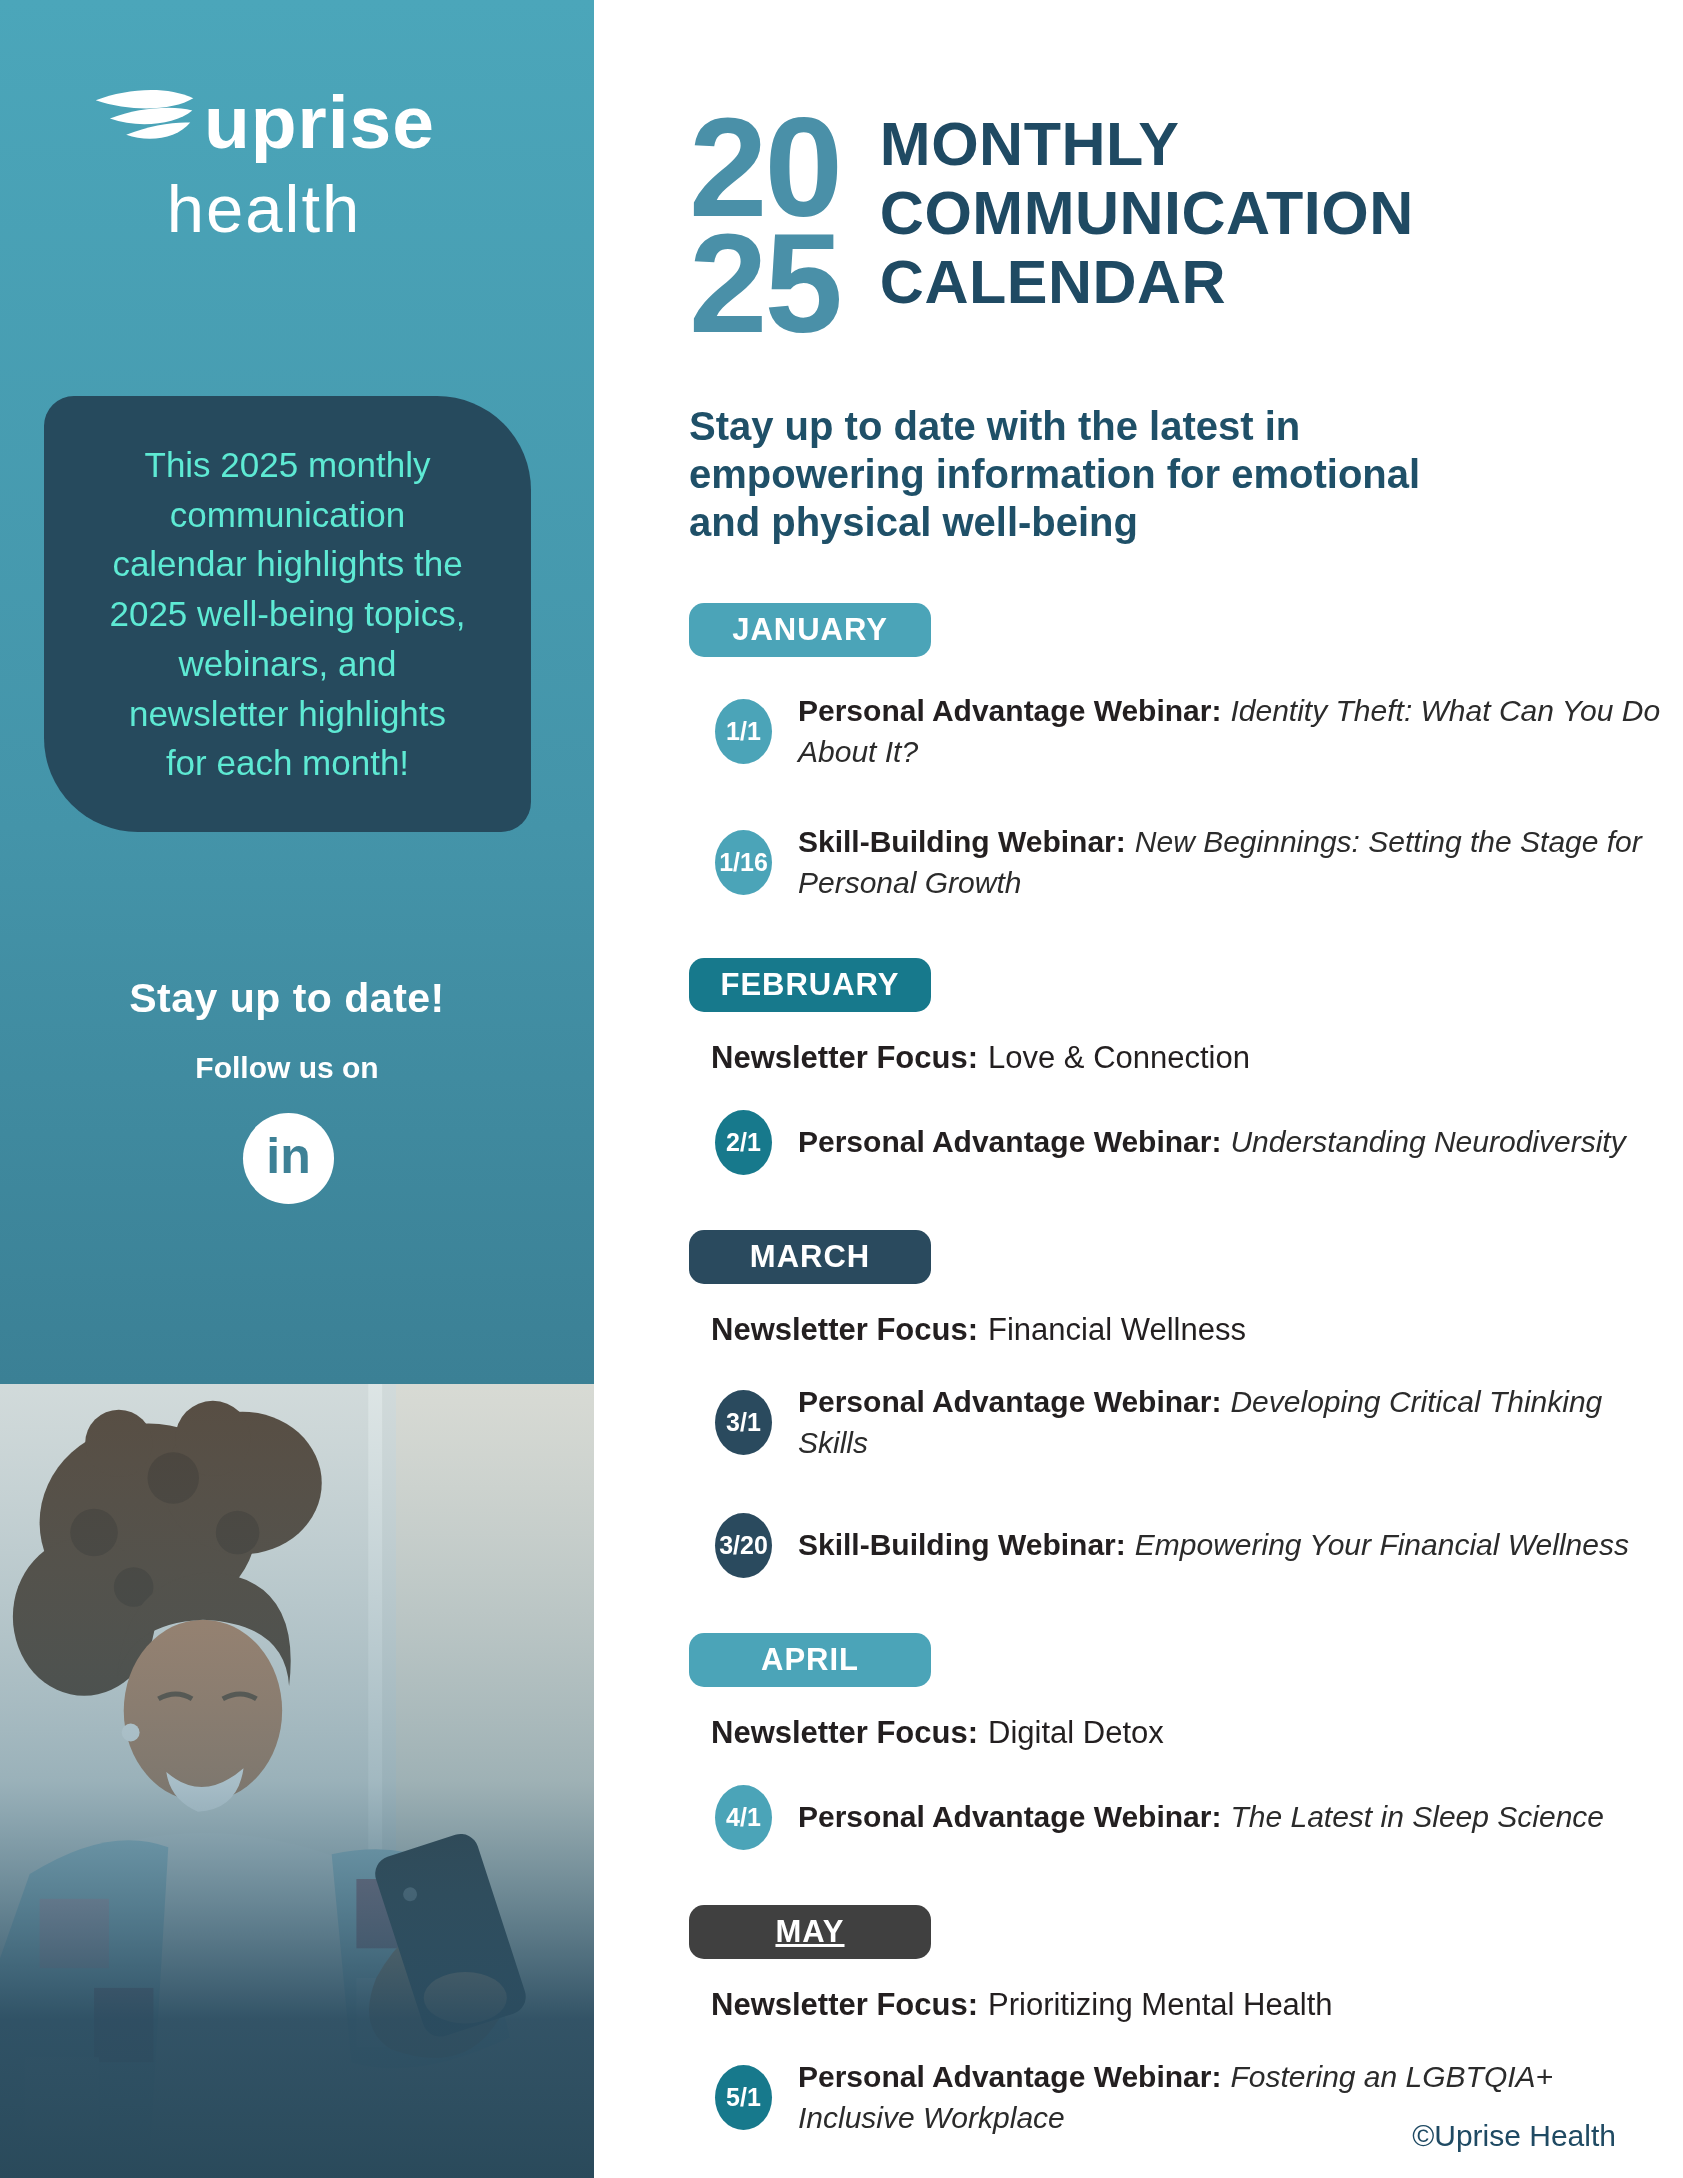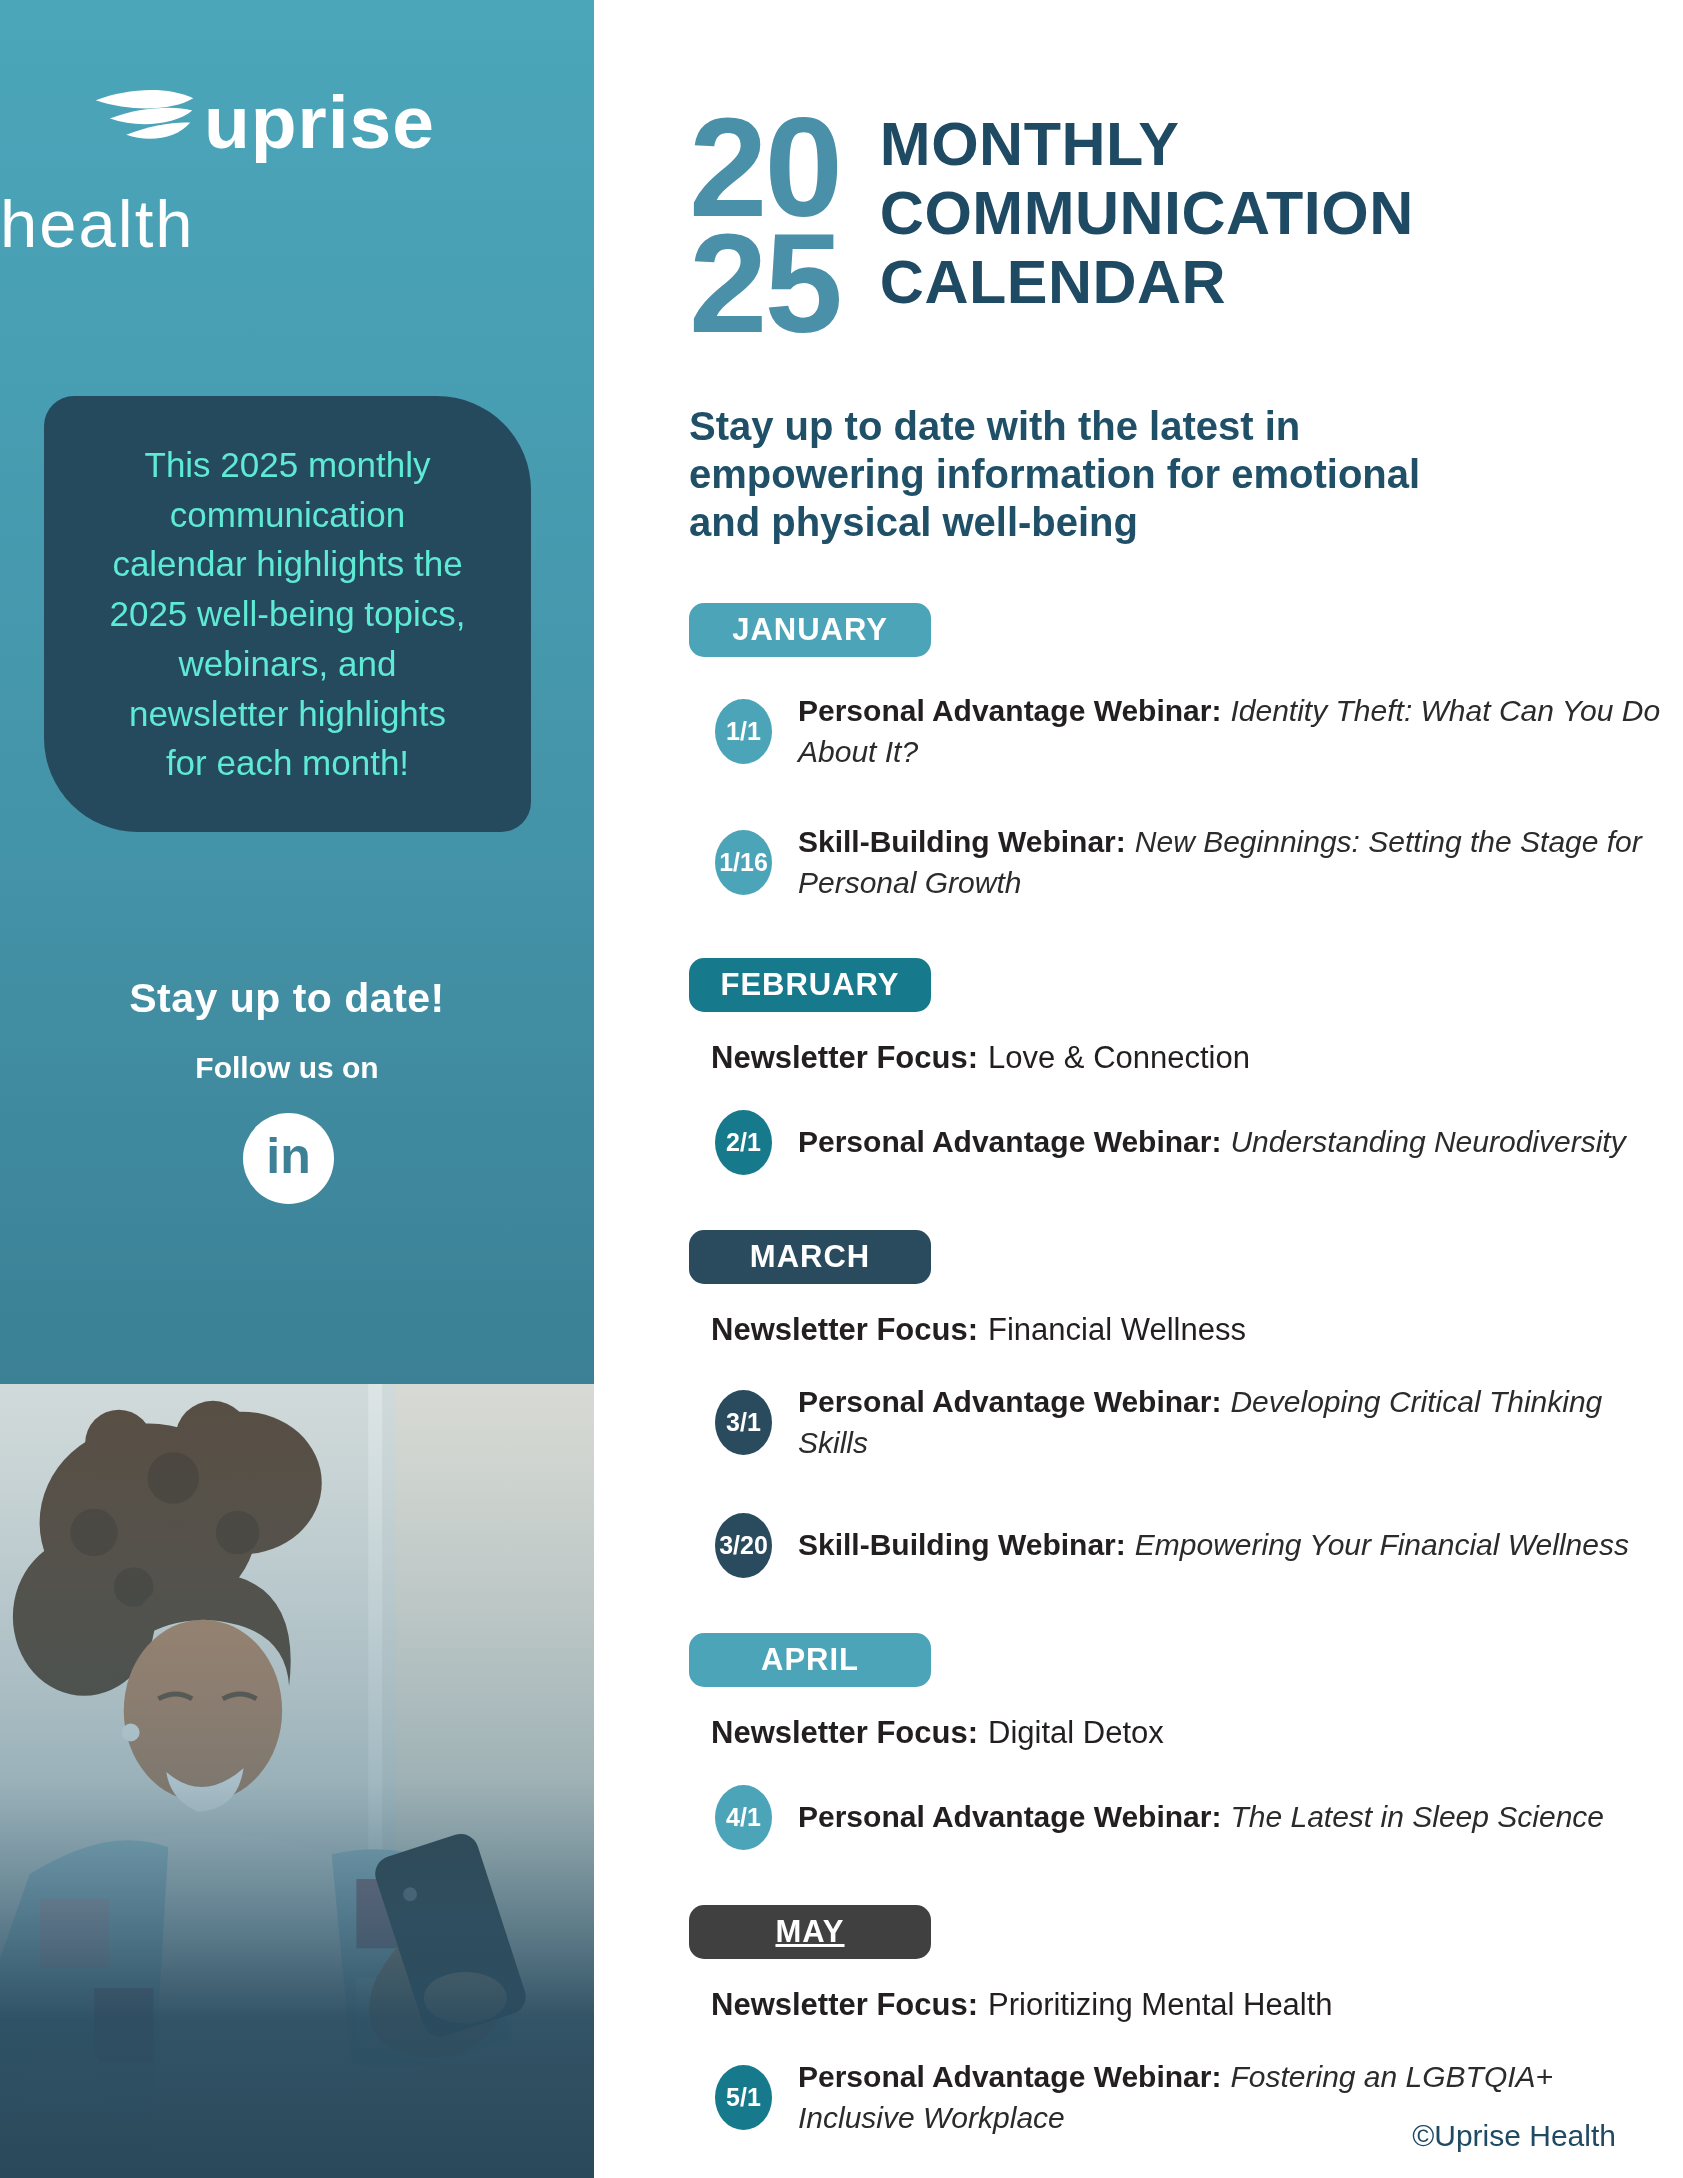--- a/index.html
+++ b/index.html
@@ -2,25 +2,25 @@
 <html><head>
 <meta charset="utf-8">
 <style>
   html,body{margin:0;padding:0;background:#ffffff;}
   .page{position:relative;width:1683px;height:2178px;overflow:hidden;
         font-family:"Liberation Sans",sans-serif;background:#ffffff;}
 
   
   .sidebar{position:absolute;left:0;top:0;width:594px;height:2178px;
            background:linear-gradient(180deg,#4BA6BA 0%,#4494A9 38%,#37778C 75%,#2F6478 100%);}
-  .logo{position:absolute;top:79px;left:0;width:528px;text-align:left;color:#ffffff;}
+  .logo{position:absolute;top:79px;left:0;width:528px;text-align:center;color:#ffffff;}
   .logo-top{display:flex;align-items:center;justify-content:center;gap:6px;}
   .wing{width:103px;height:61px;margin-right:2px;margin-top:-12px;}
   .logo-uprise{font-size:75px;font-weight:700;letter-spacing:1px;}
-  .logo-health{font-size:67px;font-weight:400;letter-spacing:2px;margin-top:20px;}
+  .logo-health{font-size:67px;font-weight:400;letter-spacing:2px;margin-top:5px;}
 
   .intro-box{position:absolute;top:396px;left:44px;width:487px;height:436px;
              background:#264A5D;border-radius:30px 94px 30px 94px;
              display:flex;align-items:center;justify-content:center;}
   .intro-box p{margin:0;width:358px;text-align:center;color:#5eead4;
                font-size:35px;line-height:1.42;font-weight:400;}
 
   .stay{position:absolute;top:975px;left:0;width:574px;text-align:center;
         color:#ffffff;font-size:41px;font-weight:700;letter-spacing:0.5px;}
   .follow{position:absolute;top:1051px;left:0;width:574px;text-align:center;

